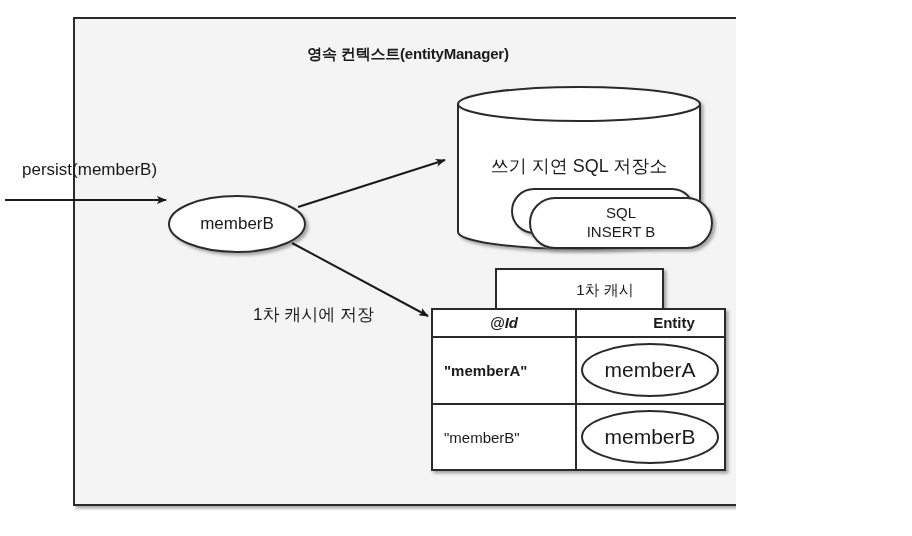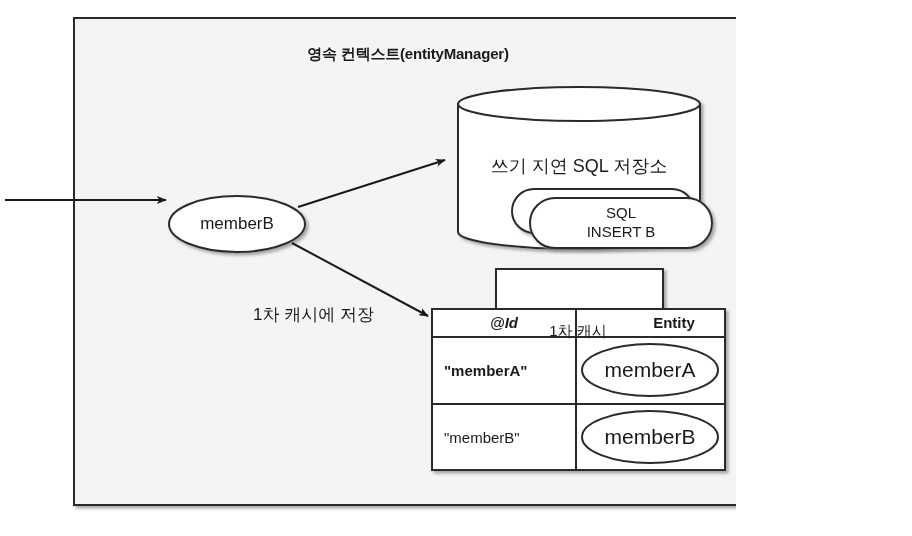--- a/index.html
+++ b/index.html
@@ -143,34 +143,35 @@
     </g>
 
     <g filter="url(#softshadow)">
       <path d="M812,237 L812,298 A41,12 0 0 0 894,298 L894,237 Z" fill="#ffffff" stroke="#2b2b2b" stroke-width="2"></path>
       <ellipse cx="853" cy="237" rx="41" ry="12" fill="#ffffff" stroke="#2b2b2b" stroke-width="2"></ellipse>
     </g>
   </svg>
 
   <div class="lbl center ctx-title" style="left:408px; top:54px;">영속 컨텍스트(entityManager)</div>
 
+  <div class="lbl persist-label" style="left:22px; top:160px;">persist(memberB)</div>
 
   <div class="lbl center node-label" style="left:237px; top:224px;">memberB</div>
 
 
   <div class="lbl edge-label" style="left:253px; top:305px;">1차 캐시에 저장</div>
 
   <div class="lbl center store-label" style="left:579px; top:166px;">쓰기 지연 SQL 저장소</div>
 
   <div class="lbl center sql-label" style="left:621px; top:223px;">
     <div>SQL</div>
     <div>INSERT B</div>
   </div>
 
-  <div class="lbl center cache-title" style="left:578px; top:290px;margin-top:41px;">1차 캐시</div>
+  <div class="lbl center cache-title" style="left:605px; top:290px;">1차 캐시</div>
 
   <div class="lbl center th-label" style="left:504px; top:323px;font-style:italic;">@Id</div>
 
   <div class="lbl center th-label" style="left:650px; top:323px;margin-left:24px;">Entity</div>
 
   <div class="lbl cell-strong" style="left:444px; top:362px;">"memberA"</div>
 
   <div class="lbl center entity-label" style="left:650px; top:370px;">memberA</div>
 
   <div class="lbl cell-plain" style="left:444px; top:429px;">"memberB"</div>

